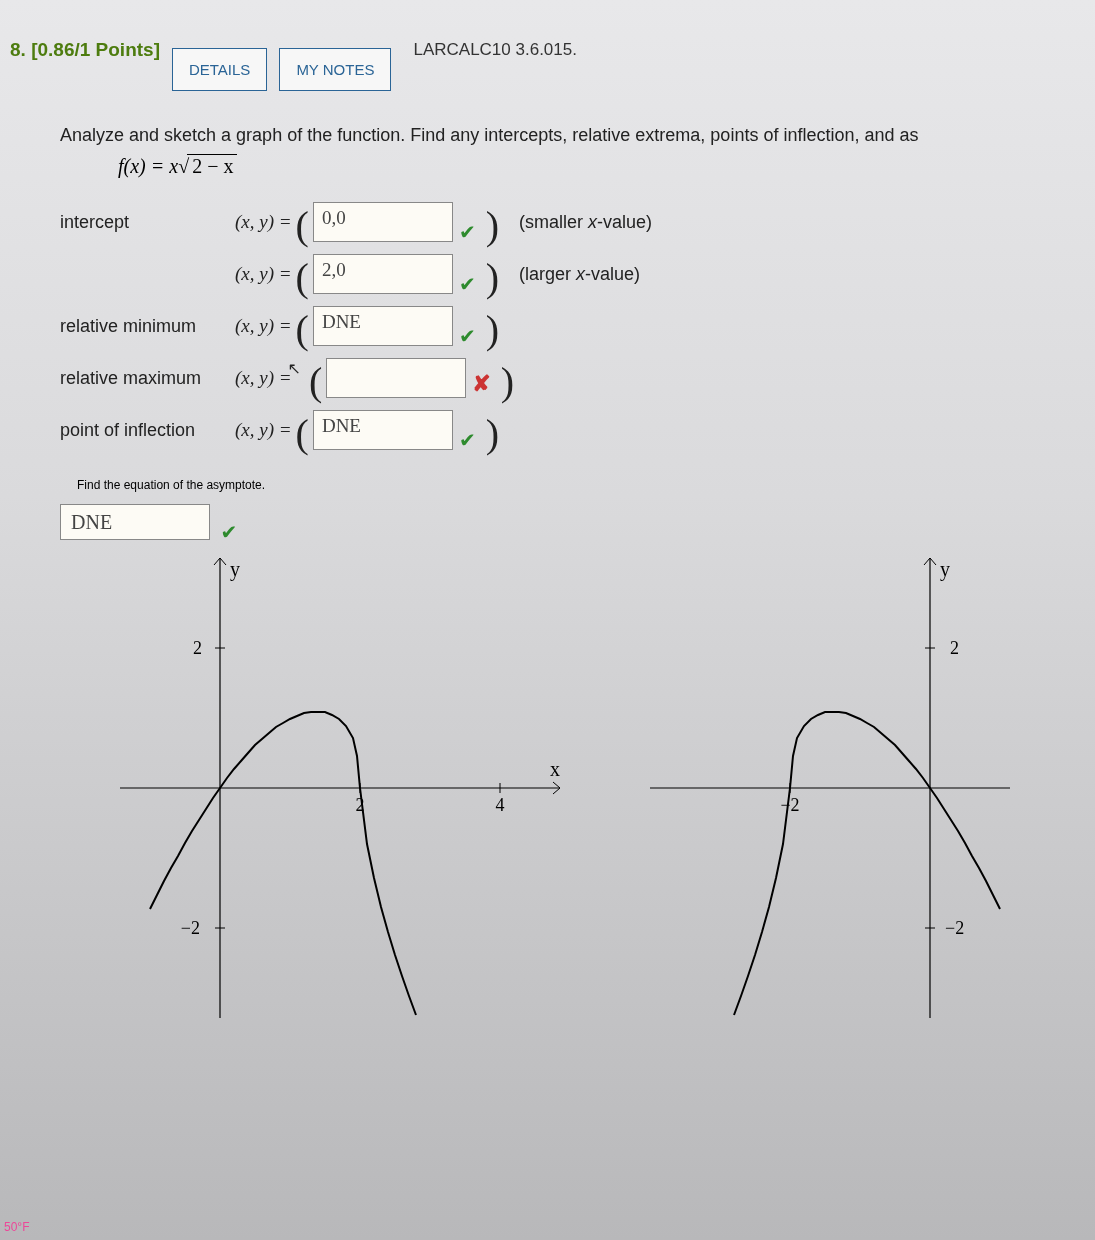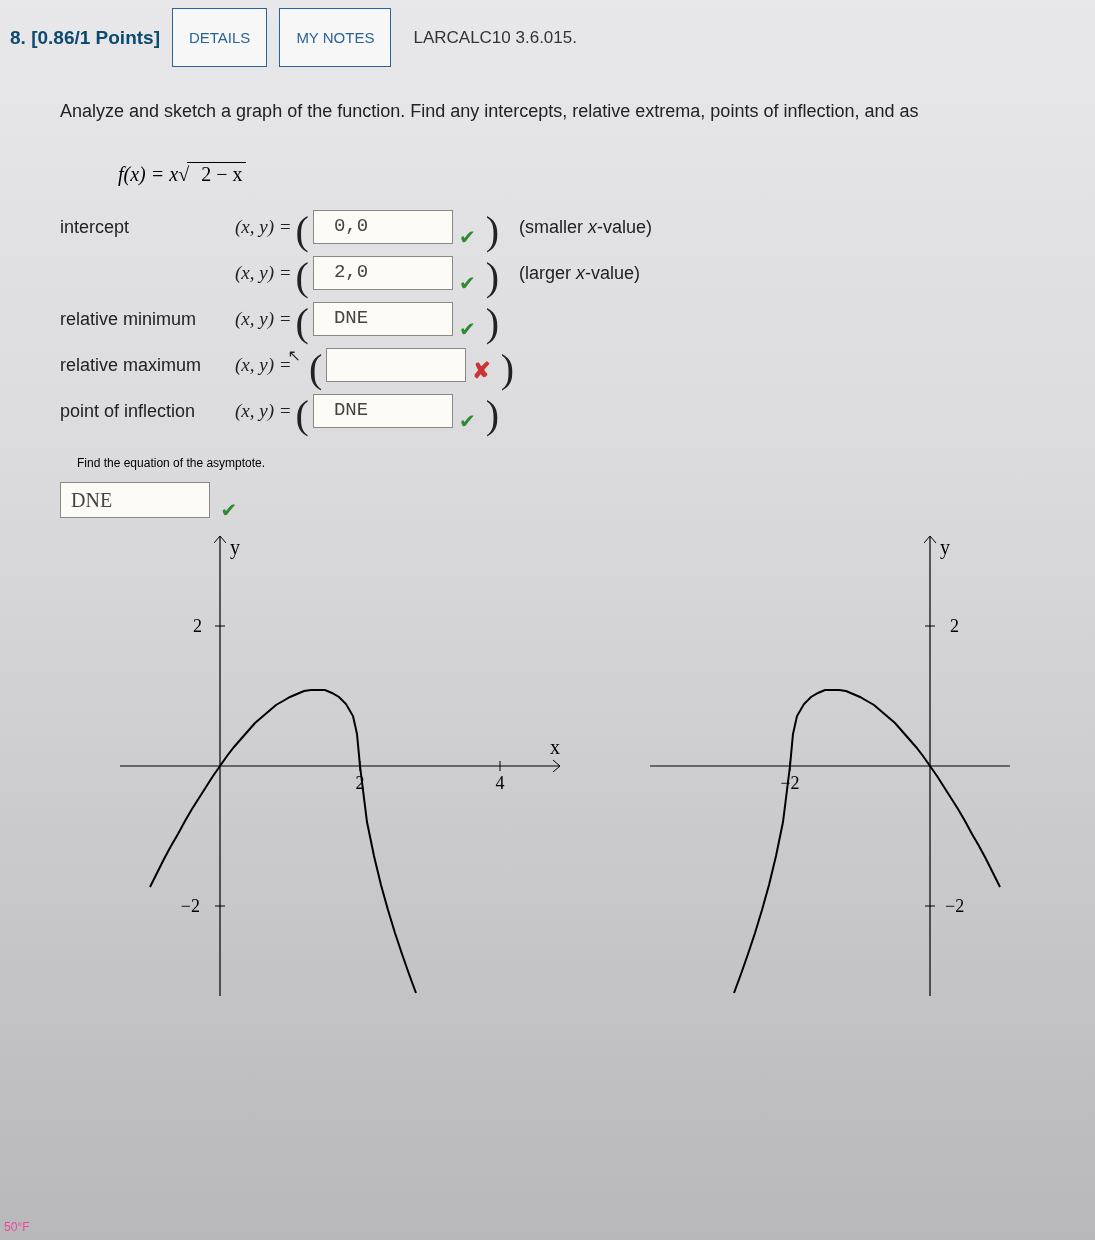--- a/index.html
+++ b/index.html
@@ -13,29 +13,30 @@
 }
 .top-bar {
   display: flex;
   align-items: center;
   padding: 8px 10px 16px;
   gap: 12px;
 }
 .q-num {
   font-size: 19px;
   font-weight: bold;
-  color: #0c4a6e;
+  color: #4d7c0f;
 }
 .btn {
   border: 1.5px solid #2a6496;
   background: #f7f7f7;
   color: #2a6496;
-  padding: 20px 16px;
+  padding: 12px 16px;
   font-size: 15px;
   cursor: pointer;
+  margin-top: 40px;
 }
 .ref {
   font-size: 17px;
   color: #333;
   margin-left: 10px;
 }
 .content {
   padding: 0 0 0 60px;
 }
 .prompt {
@@ -46,24 +47,23 @@
 .formula {
   font-family: 'Times New Roman', serif;
   font-style: italic;
   font-size: 20px;
   margin: 4px 0 24px 58px;
 }
 .sqrt-wrap {
   display: inline-block;
   position: relative;
   border-top: 1.2px solid #000;
-  padding: 0 4px 0 14px;
+  padding: 0 4px 0 5px;
   margin-left: -2px;
   font-style: normal;
-  margin-top: 32px;
 }
 .row {
   display: flex;
   align-items: center;
   margin: 12px 0;
   font-size: 18px;
   color: #222;
 }
 .label {
   width: 175px;
@@ -81,23 +81,23 @@
   font-weight: 300;
   line-height: 0;
   position: relative;
   top: 4px;
   margin: 0 4px;
 }
 .answer-input {
   border: 1px solid #888;
   background: #fdfbf5;
   min-width: 140px;
-  height: 34px;
-  padding: 4px 20px;
-  font-family: Liberation Mono, monospace;
+  height: 40px;
+  padding: 4px 8px;
+  font-family: Liberation Serif, serif;
   font-size: 19px;
   color: #444;
 }
 .answer-short {
   border: 1px solid #888;
   background: #fdfbf5;
   min-width: 150px;
   height: 36px;
   padding: 6px 10px;
   font-family: 'Times New Roman', serif;

